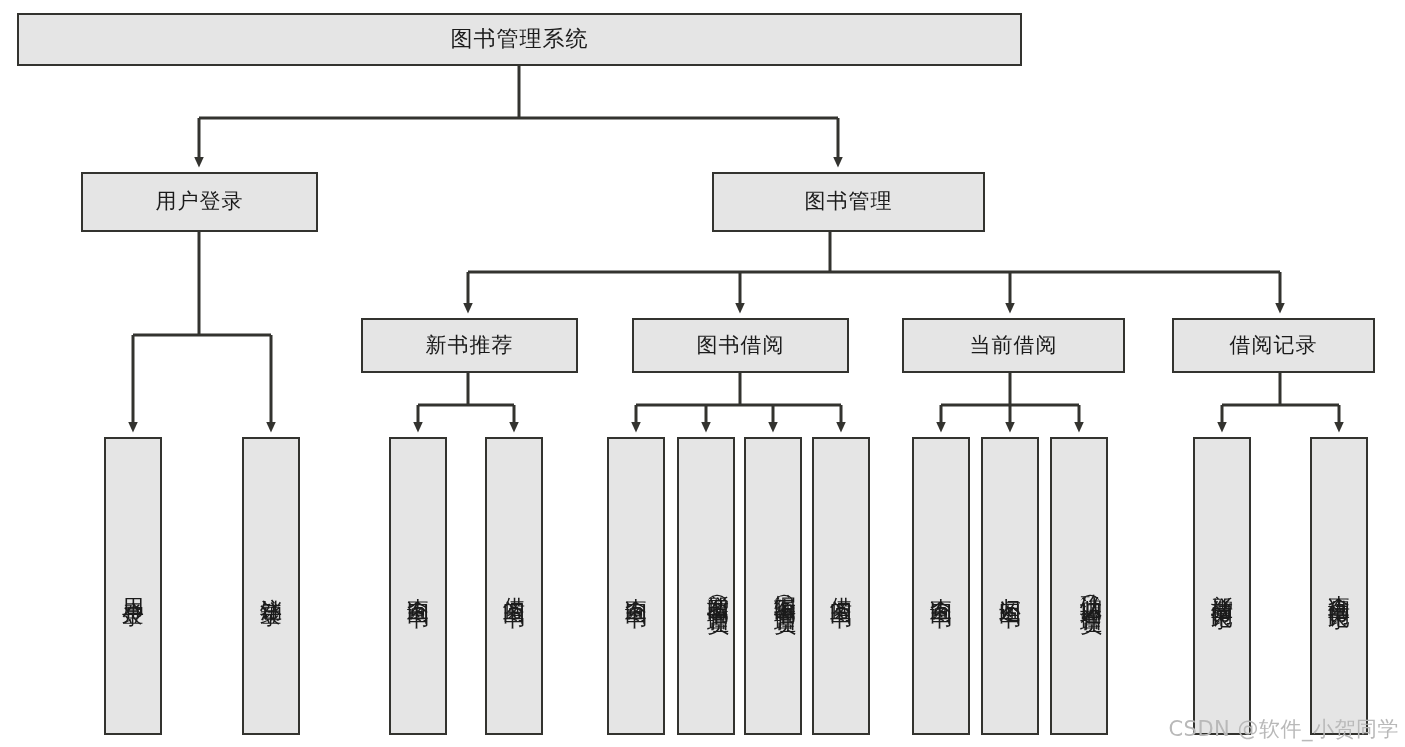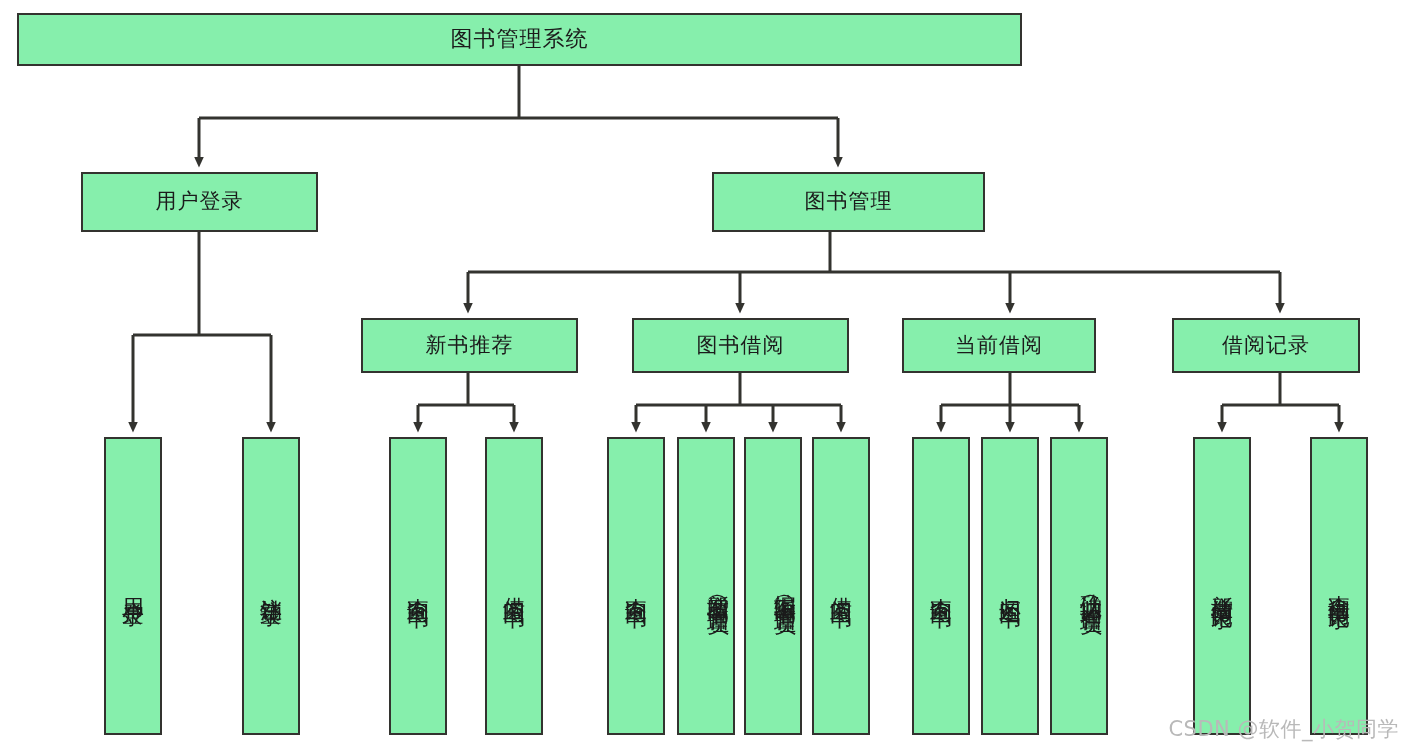--- a/index.html
+++ b/index.html
@@ -20,21 +20,21 @@
     left: 0;
     top: 0;
     width: 1405px;
     height: 747px;
     pointer-events: none;
   }
   .node {
     position: absolute;
     box-sizing: border-box;
     border: 2.5px solid #33332f;
-    background: #86efac;
+    background: #e5e5e5;
     display: flex;
     align-items: center;
     justify-content: center;
     color: #1b1b1b;
   }
   .node.h {
     font-size: 21px;
     letter-spacing: 1px;
     line-height: 1.2;
   }
@@ -132,22 +132,22 @@
     </g>
   </svg>
 
   <div class="node h root" style="left:17px; top:13px; width:1005px; height:53px;">图书管理系统</div>
 
   <div class="node h" style="left:81px; top:172px; width:237px; height:60px;">用户登录</div>
   <div class="node h" style="left:712px; top:172px; width:273px; height:60px;">图书管理</div>
 
   <div class="node h" style="left:361px; top:318px; width:217px; height:55px;text-align:right;">新书推荐</div>
   <div class="node h" style="left:632px; top:318px; width:217px; height:55px;text-align:right;">图书借阅</div>
-  <div class="node h" style="left:902px; top:318px; width:194px; height:55px;">当前借阅</div>
-  <div class="node h" style="left:1172px; top:318px; width:188px; height:55px;">借阅记录</div>
+  <div class="node h" style="left:902px; top:318px; width:223px; height:55px;">当前借阅</div>
+  <div class="node h" style="left:1172px; top:318px; width:203px; height:55px;">借阅记录</div>
 
   <div class="node v" style="left:104px; top:437px; width:58px; height:298px;">用户登录</div>
   <div class="node v" style="left:242px; top:437px; width:58px; height:298px;">注销登录</div>
 
   <div class="node v" style="left:389px; top:437px; width:58px; height:298px;">查询图书</div>
   <div class="node v" style="left:485px; top:437px; width:58px; height:298px;">借阅图书</div>
 
   <div class="node v" style="left:607px; top:437px; width:58px; height:298px;">查询图书</div>
   <div class="node v topalign" style="left:677px; top:437px; width:58px; height:298px;">新增图书（管理员）</div>
   <div class="node v topalign" style="left:744px; top:437px; width:58px; height:298px;">编辑图书（管理员）</div>

